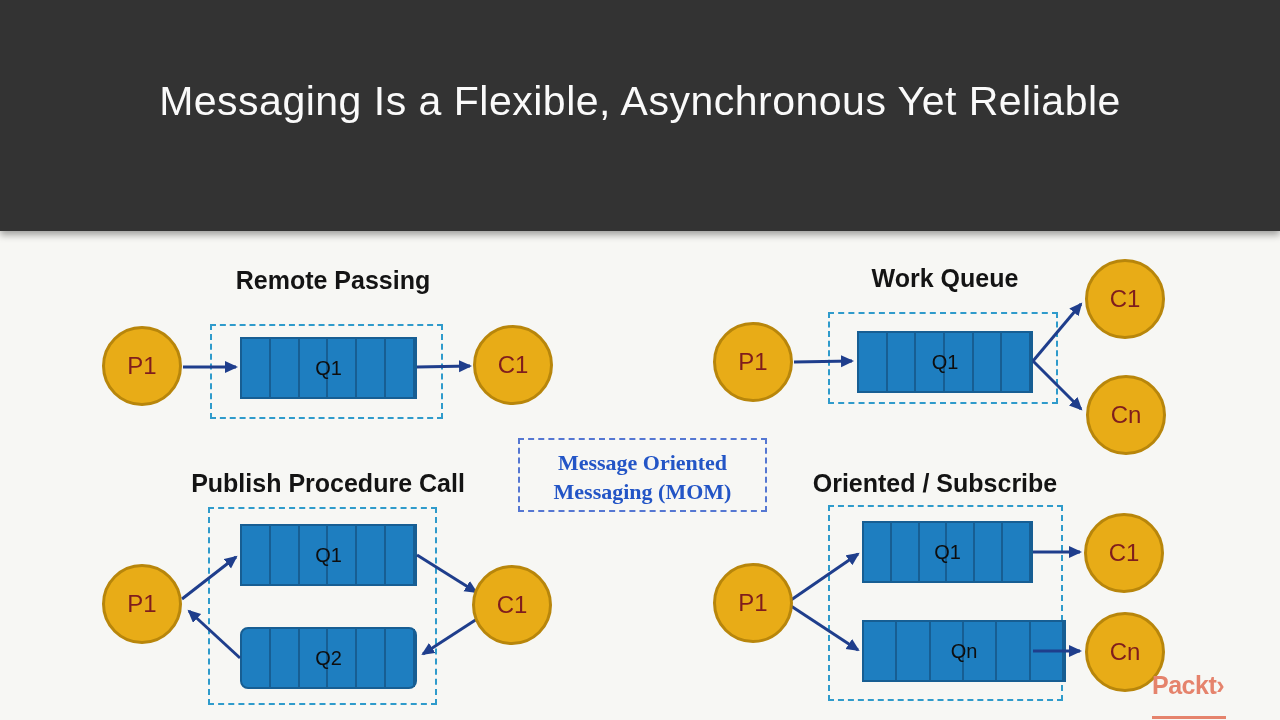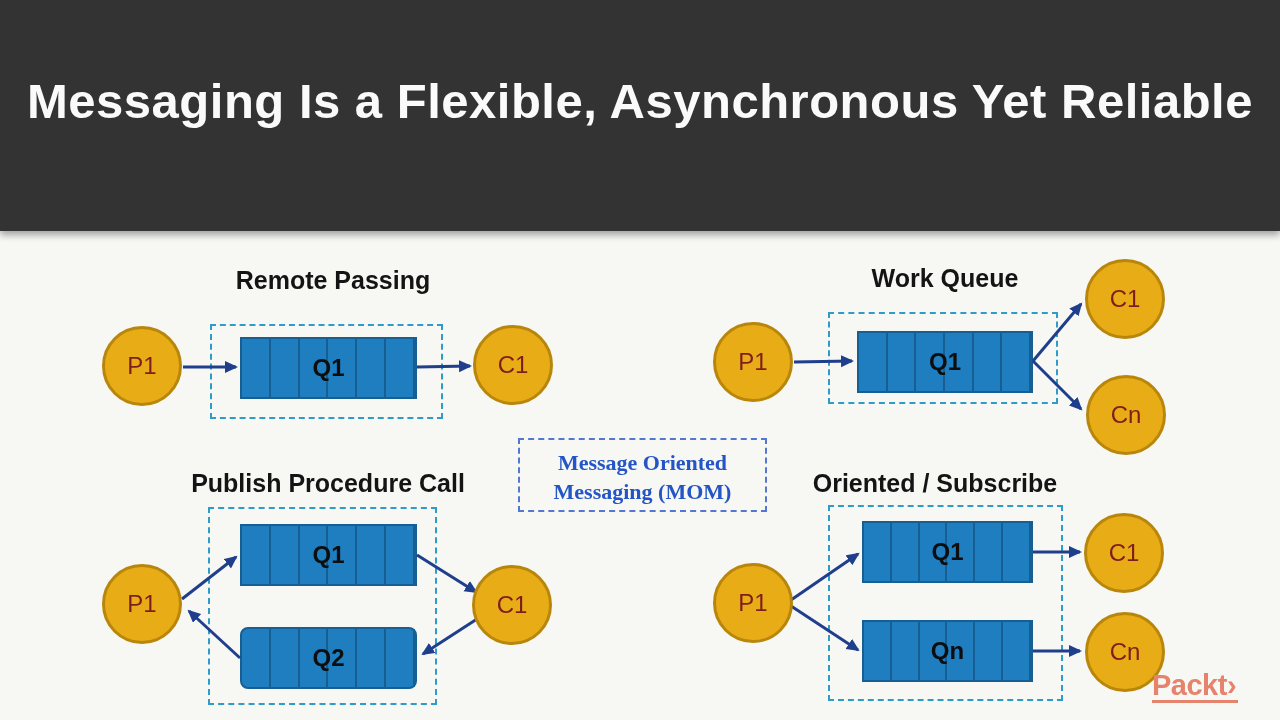--- a/index.html
+++ b/index.html
@@ -19,22 +19,22 @@
     width: 1280px; height: 231px;
     background: #333333;
     box-shadow: 0 4px 7px rgba(0,0,0,0.35);
     z-index: 5;
   }
   .title {
     position: absolute; left: 0; top: 68px;
     width: 1280px;
     text-align: center;
     color: #FAFAFA;
-    font-size: 49px;
-    font-weight: 700;
+    font-size: 41px;
+    font-weight: 400;
     line-height: 67px;
     letter-spacing: 0.5px;
   }
 
   
   .section-title {
     position: absolute;
     width: 320px;
     text-align: center;
     font-size: 25px;
@@ -65,21 +65,21 @@
     border: 2px solid #175E93;
     display: flex;
     z-index: 2;
   }
   .queue .cell { flex: 1 1 0; border-right: 2px solid #175E93; }
   .queue .cell:last-child { border-right: none; }
   .queue .qlabel {
     position: absolute;
     left: 0; top: 0; right: 0; bottom: 0;
     display: flex; align-items: center; justify-content: center;
-    font-size: 24px; font-weight: bold; color: #0E0E0E;
+    font-size: 20px; font-weight: normal; color: #0E0E0E;
   }
 
   .arrows {
     position: absolute; left: 0; top: 0;
     width: 1280px; height: 720px;
     z-index: 3;
     pointer-events: none;
   }
 
   
@@ -96,25 +96,25 @@
     padding-top: 8px;
     z-index: 4;
     font-family: Liberation Serif, serif;
   }
 
   
   .logo {
     position: absolute;
     left: 1152px; top: 670px;
     color: #E5836C;
-    font-size: 29px;
+    font-size: 25px;
     font-weight: bold;
     letter-spacing: -0.5px;
     border-bottom: 3px solid #E5836C;
-    padding: 0 2px 0 0;
+    padding: 0 2px 16px 0;
     z-index: 10;
     line-height: 30px;
   }
   .logo .chev { font-weight: bold; }
 </style>
 </head>
 <body>
 
 <div class="slide">
 
@@ -211,21 +211,21 @@
   <div class="node" style="left:713px; top:563px;">P1</div>
   <div class="queue" style="left:862px; top:521px; width:171px; height:62px;">
     <div class="cell"></div>
       <div class="cell"></div>
       <div class="cell"></div>
       <div class="cell"></div>
       <div class="cell"></div>
       <div class="cell"></div>
     <span class="qlabel">Q1</span>
   </div>
-  <div class="queue" style="left:862px; top:620px; width:171px; height:62px;">
+  <div class="queue" style="left:862px; top:620px; width:204px; height:62px;">
     <div class="cell"></div>
       <div class="cell"></div>
       <div class="cell"></div>
       <div class="cell"></div>
       <div class="cell"></div>
       <div class="cell"></div>
     <span class="qlabel">Qn</span>
   </div>
   <div class="node" style="left:1084px; top:513px;">C1</div>
   <div class="node" style="left:1085px; top:612px;">Cn</div>

